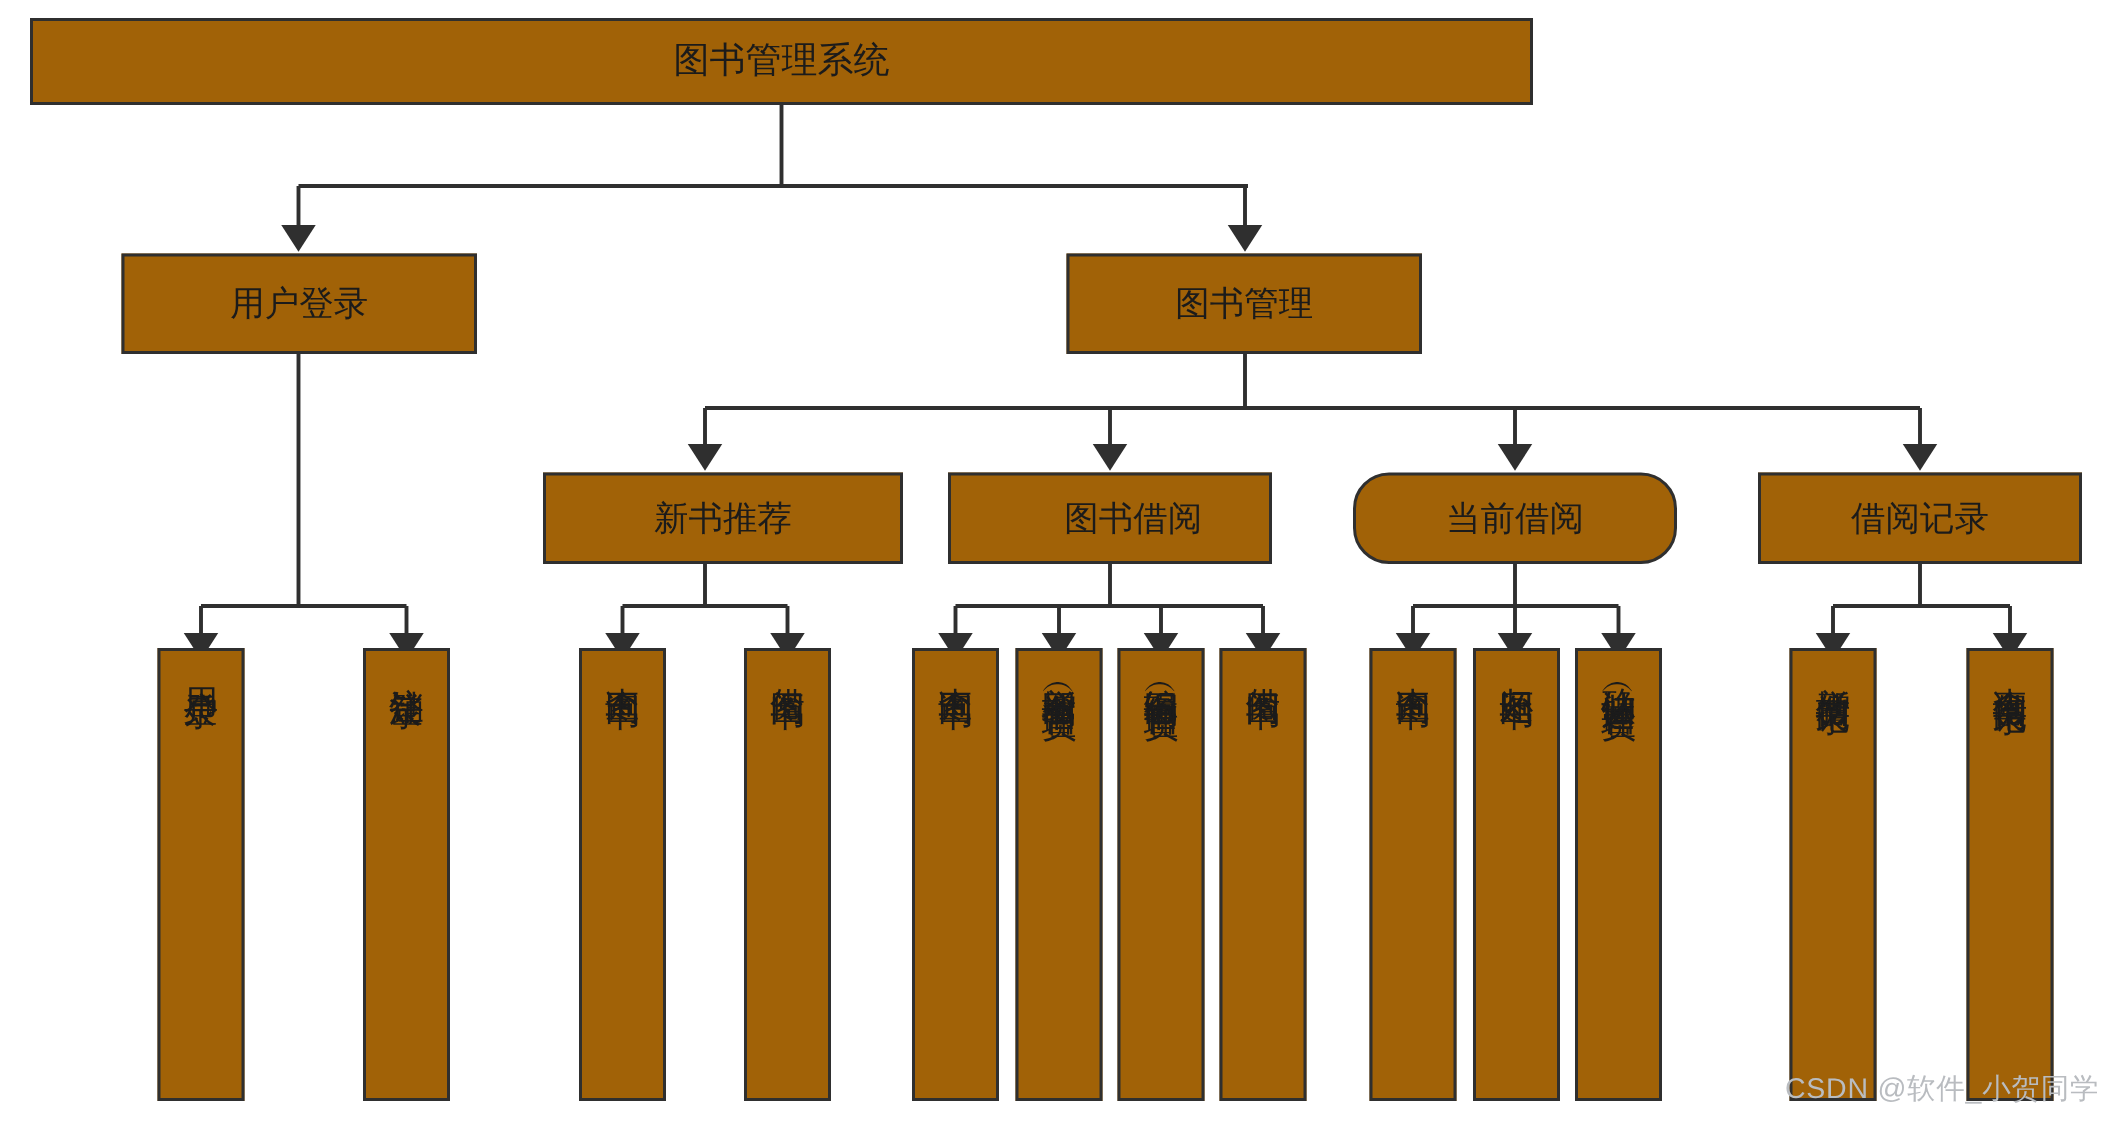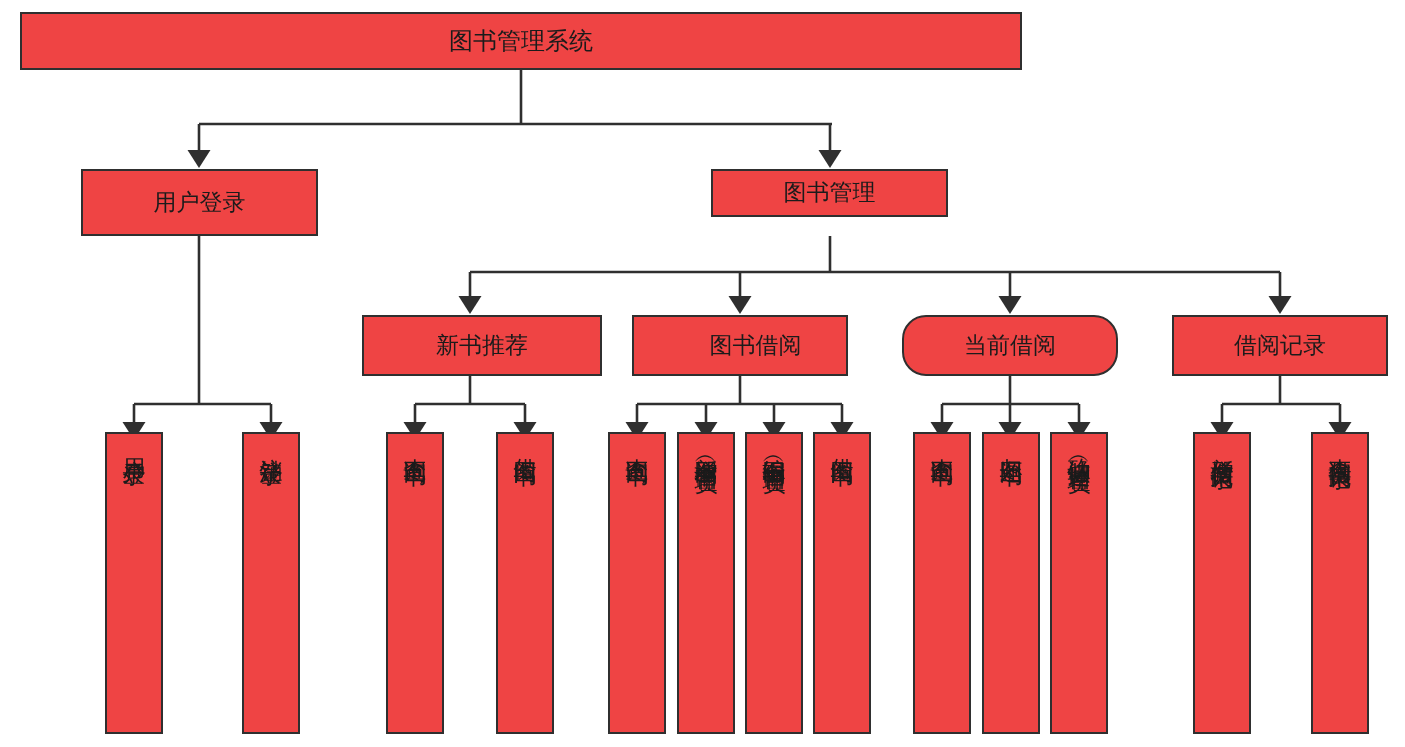--- a/index.html
+++ b/index.html
@@ -8,21 +8,21 @@
     background:#ffffff;
     font-family:"Liberation Sans","DejaVu Sans",sans-serif;
     overflow:hidden;
   }
   #diagram-root{position:relative;width:1405px;height:747px;}
   svg#wires{position:absolute;left:0;top:0;width:1405px;height:747px;}
 
   .node{
     position:absolute;
     box-sizing:border-box;
-    background:#ef4444;
+    background:#a16207;
     border:2.5px solid #2f2f2f;
     display:flex;
     align-items:center;
     justify-content:center;
     color:#1b1b1b;
   }
   .node .label{
     display:block;
     text-align:center;
     line-height:1.18;
@@ -105,21 +105,21 @@
     </g>
   </svg>
 
   <div class="node root horiz" style="left:20px;top:12px;width:1002px;height:58px;">
     <span class="label">图书管理系统</span>
   </div>
 
   <div class="node horiz" style="left:81px;top:169px;width:237px;height:67px;">
     <span class="label">用户登录</span>
   </div>
-  <div class="node horiz" style="left:711px;top:169px;width:237px;height:48px;">
+  <div class="node horiz" style="left:711px;top:169px;width:237px;height:67px;">
     <span class="label">图书管理</span>
   </div>
 
   <div class="node horiz" style="left:362px;top:315px;width:240px;height:61px;">
     <span class="label">新书推荐</span>
   </div>
   <div class="node horiz" style="left:632px;top:315px;width:216px;height:61px;padding-left:31px;">
     <span class="label">图书借阅</span>
   </div>
   <div class="node horiz" style="left:902px;top:315px;width:216px;height:61px;border-radius:24px;">
@@ -166,14 +166,15 @@
     <span class="label">确认归还（管理员）</span>
   </div>
 
   <div class="node vert" style="left:1193px;top:432px;width:58px;height:302px;">
     <span class="label">新增借阅记录</span>
   </div>
   <div class="node vert" style="left:1311px;top:432px;width:58px;height:302px;">
     <span class="label">查询借阅记录</span>
   </div>
 
+  <div class="watermark" style="left:1190px;top:713px;">CSDN @软件_小贺同学</div>
 
 </div>
 
 </body></html>

